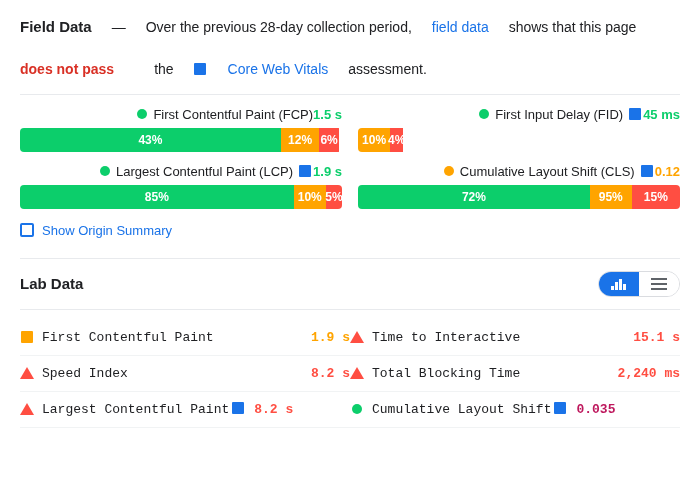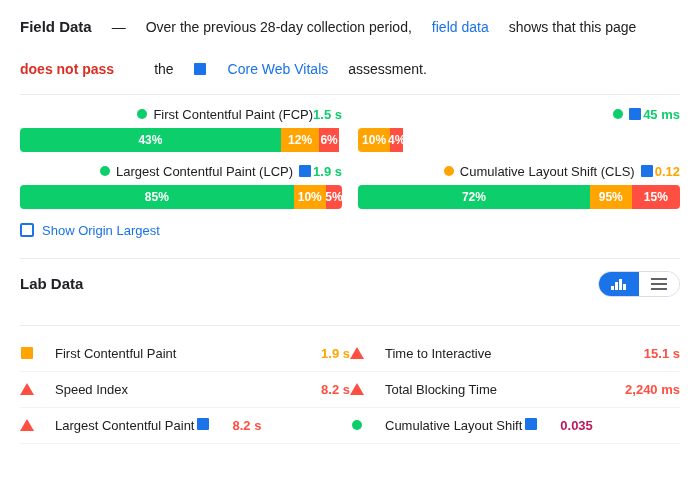--- a/index.html
+++ b/index.html
@@ -151,21 +151,21 @@
     }
 
     .lab-data-section {
       margin-top: 4px;
     }
 
     .lab-data-header {
       display: flex;
       align-items: center;
       justify-content: space-between;
-      margin-bottom: 28px;
+      margin-bottom: 12px;
     }
 
     .lab-data-title {
       font-weight: 700;
       font-size: 15px;
     }
 
     .toggle-buttons {
       display: flex;
       border-radius: 20px;
@@ -202,21 +202,22 @@
       display: grid;
       grid-template-columns: 1fr 1fr;
       gap: 0;
     }
 
     .lab-metric-row {
       display: flex;
       align-items: center;
       padding: 10px 0;
       border-bottom: 1px solid #f1f3f4;
-      gap: 21px;
+      gap: 8px;
+      font-family: Liberation Mono, monospace;
     }
 
     .lab-metric-icon {
       flex-shrink: 0;
       width: 14px;
       height: 14px;
       display: flex;
       align-items: center;
       justify-content: center;
     }
@@ -297,20 +298,21 @@
       <div class="bar-segment bar-green" style="width:81%">43%</div>
       <div class="bar-segment bar-orange" style="width:12%">12%</div>
       <div class="bar-segment bar-red" style="width:6%">6%</div>
     </div>
   </div>
 
   <div class="metric-card">
     <div class="metric-header">
       <div class="metric-label">
         <div class="dot dot-green"></div>
+        <span>First Input Delay (FID)</span>
         <span class="blue-square-icon"></span>
       </div>
       <span class="metric-value val-green">45 ms</span>
     </div>
     <div class="bar-container">
       <div class="bar-segment bar-orange" style="width:10%">10%</div>
       <div class="bar-segment bar-red" style="width:4%">4%</div>
     </div>
   </div>
 
@@ -343,21 +345,21 @@
       <div class="bar-segment bar-green" style="width:72%">72%</div>
       <div class="bar-segment bar-orange" style="width:13%">95%</div>
       <div class="bar-segment bar-red" style="width:15%">15%</div>
     </div>
   </div>
 
 </div>
 
 <div class="show-origin-row">
   <div class="checkbox-origin"></div>
-  <span class="show-origin-label">Show Origin Largest</span>
+  <span class="show-origin-label">Show Origin Summary</span>
 </div>
 
 <hr class="divider">
 
 <div class="lab-data-section">
   <div class="lab-data-header">
     <span class="lab-data-title">Lab Data</span>
     <div class="toggle-buttons">
       <button class="toggle-btn toggle-btn-active">
         <svg width="16" height="12" viewBox="0 0 16 12">

